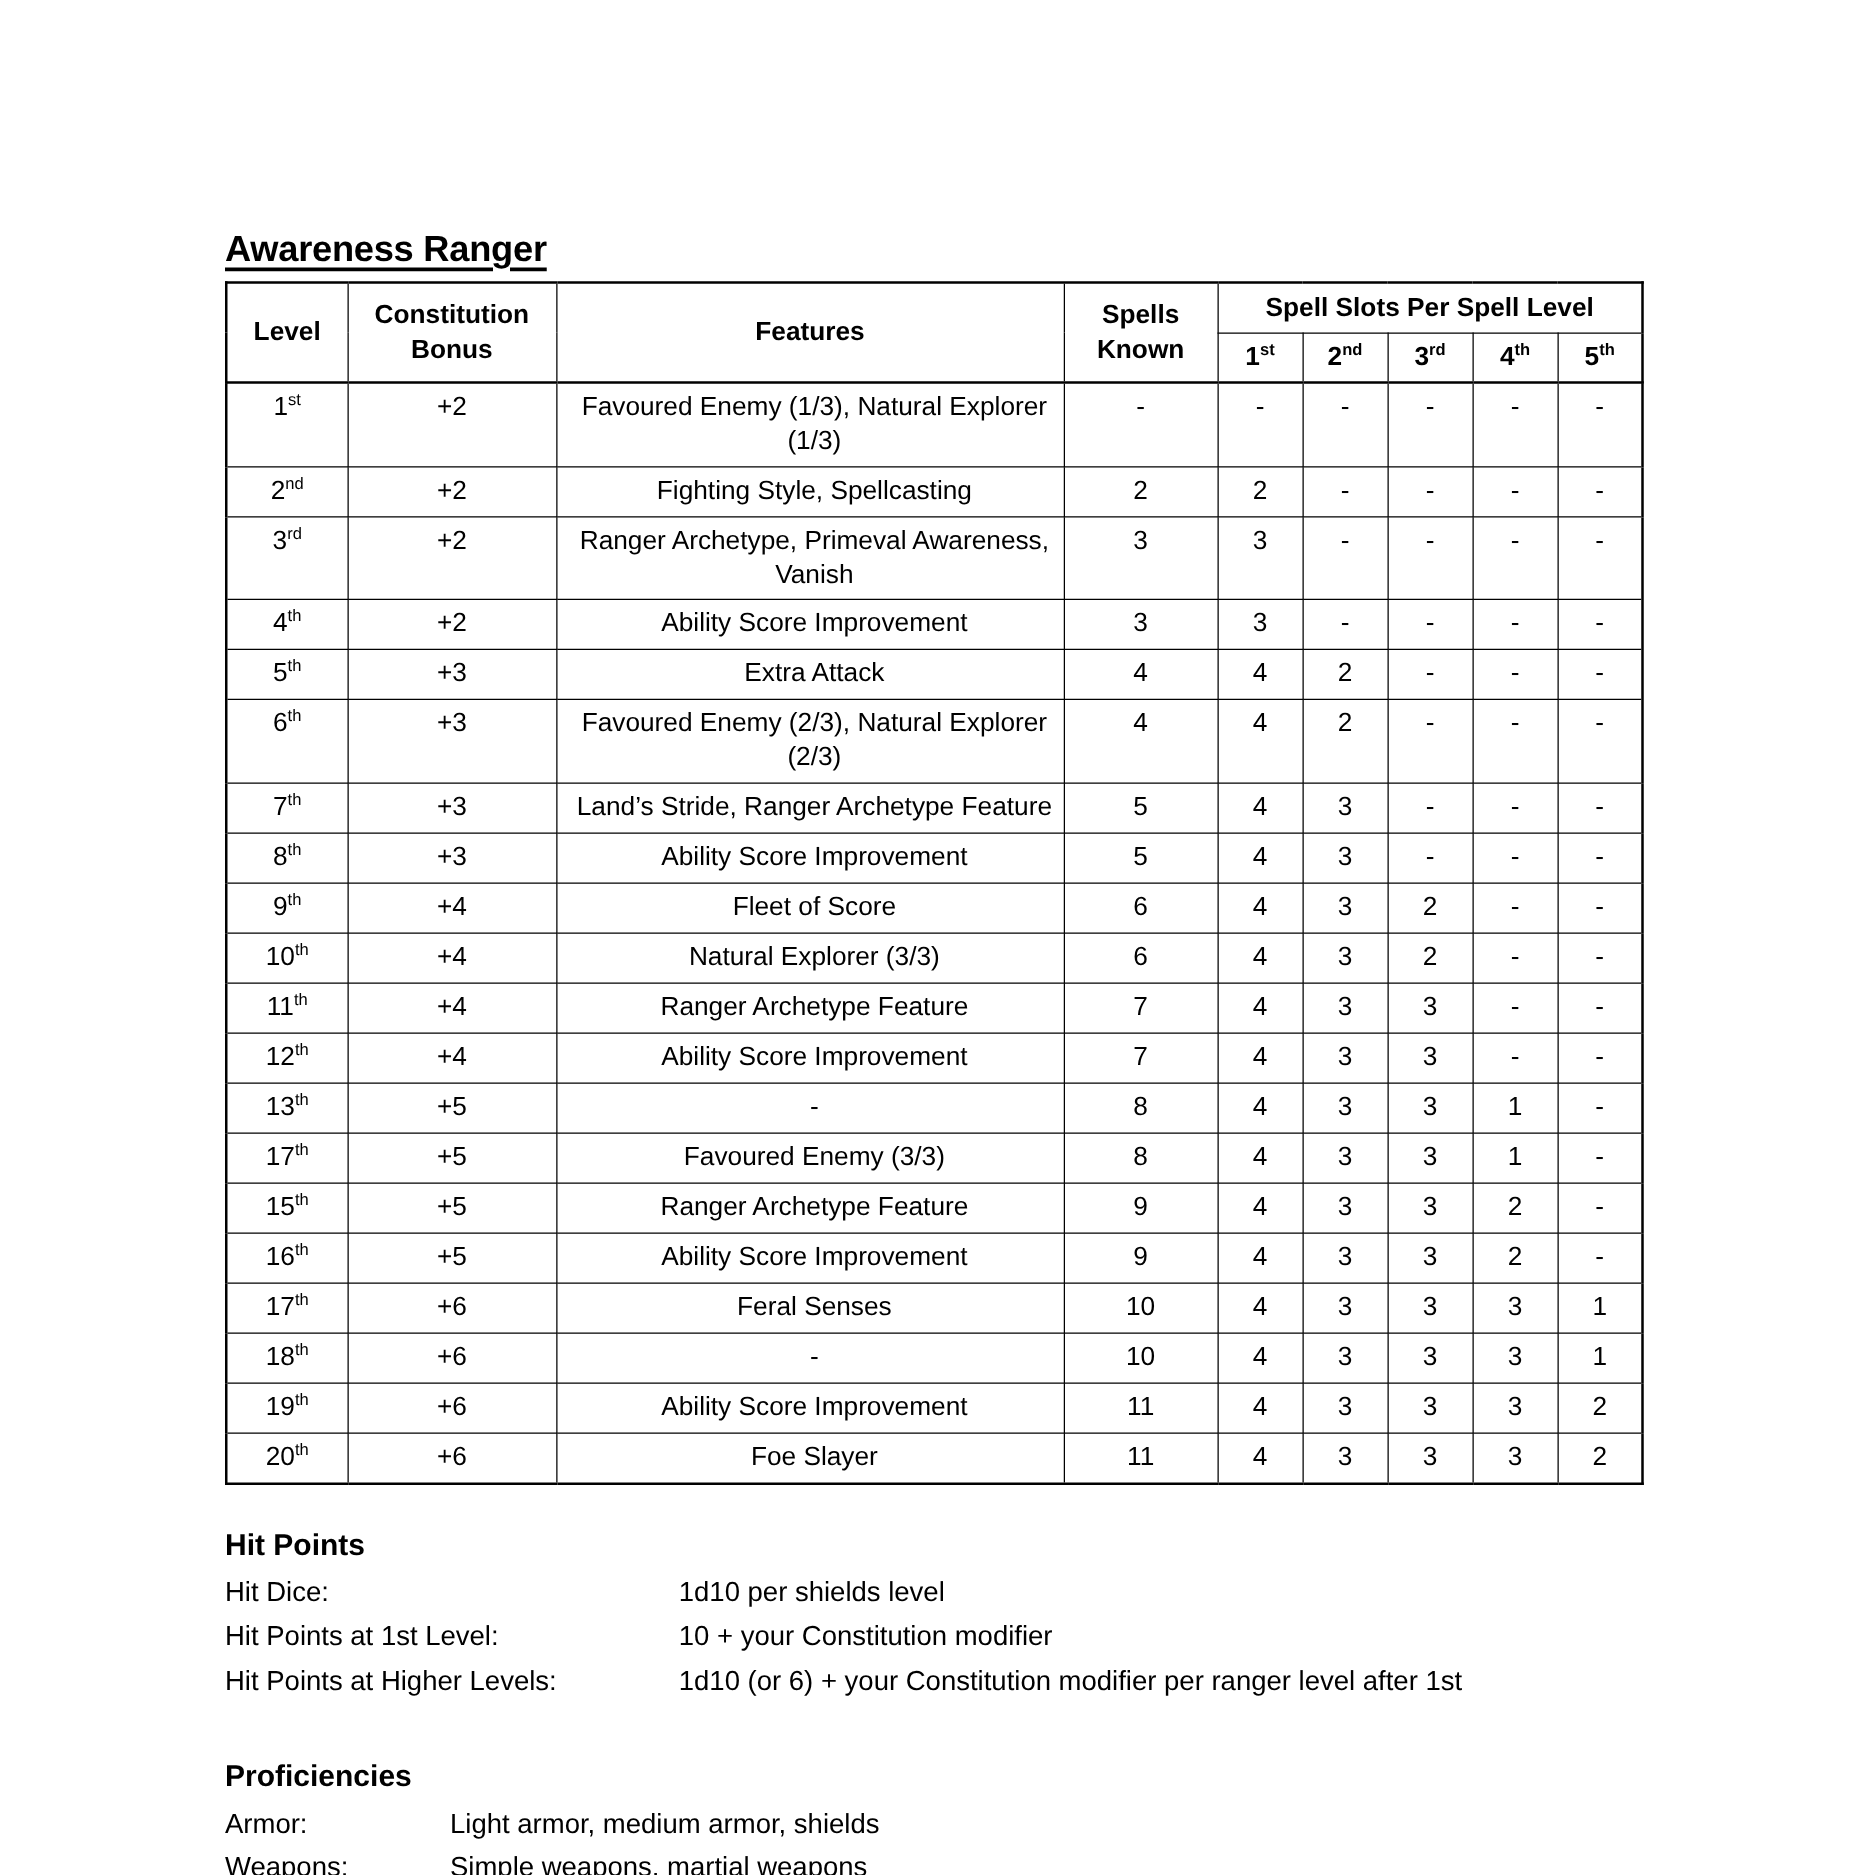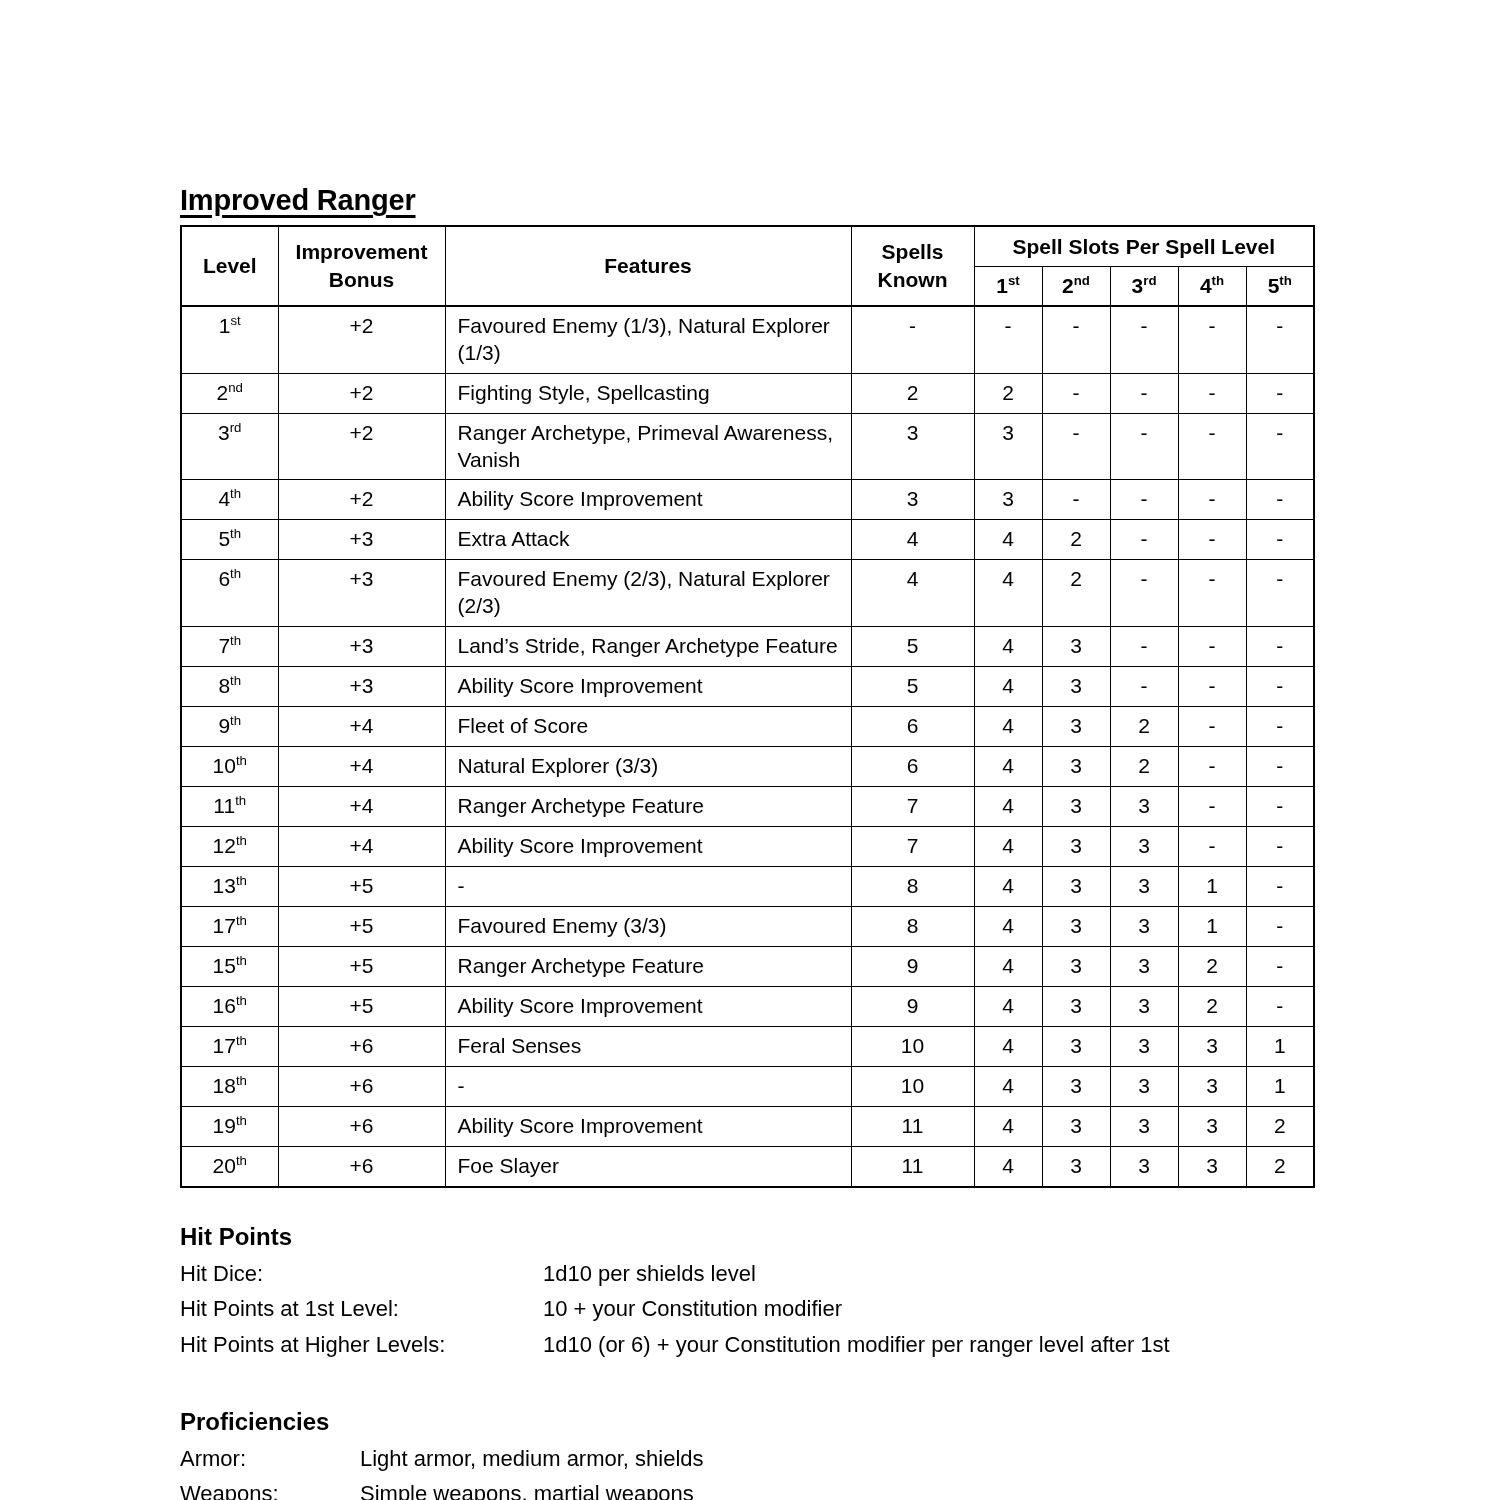--- a/index.html
+++ b/index.html
@@ -76,21 +76,21 @@
   col.c-feat  { width: 406px; }
   col.c-known { width: 123px; }
   col.c-slot  { width: 68px; }
 
   .cell {
     padding: 5px 0 6px 0;
     min-height: 28px;
   }
   .cell-center { text-align: center; }
   .cell-feat {
-    text-align: left;
+    text-align: center;
     padding-left: 12px;
     padding-right: 5px;
   }
   .hdr-cell {
     padding: 7px 4px 8px 4px;
     font-size: 21px;
   }
   .hdr-slots {
     padding: 6px 4px 5px 4px;
   }
@@ -126,42 +126,42 @@
   .dd { flex: 1 1 auto; white-space: nowrap; }
 
   .section-prof { margin-top: 44px; }
 </style>
 </head>
 <body>
 
 <div class="page">
   <div class="content">
 
-    <h1 class="doc-title">Improved Ranger</h1>
+    <h1 class="doc-title">Awareness Ranger</h1>
 
     <table class="ranger">
       <colgroup>
         <col class="c-level">
           <col class="c-prof">
           <col class="c-feat">
           <col class="c-known">
         <col class="c-slot">
           <col class="c-slot">
           <col class="c-slot">
           <col class="c-slot">
           <col class="c-slot">
       </colgroup>
       <thead>
         <tr>
           <th rowspan="2" class="th-outer tbl-left hdr-bottom">
             <div class="hdr-cell">Level</div>
           </th>
           <th rowspan="2" class="th-outer hdr-bottom">
             <div class="hdr-cell">
-              <div>Improvement</div>
+              <div>Constitution</div>
               <div>Bonus</div>
             </div>
           </th>
           <th rowspan="2" class="th-outer hdr-bottom">
             <div class="hdr-cell">Features</div>
           </th>
           <th rowspan="2" class="th-outer hdr-bottom">
             <div class="hdr-cell">
               <div>Spells</div>
               <div>Known</div>

